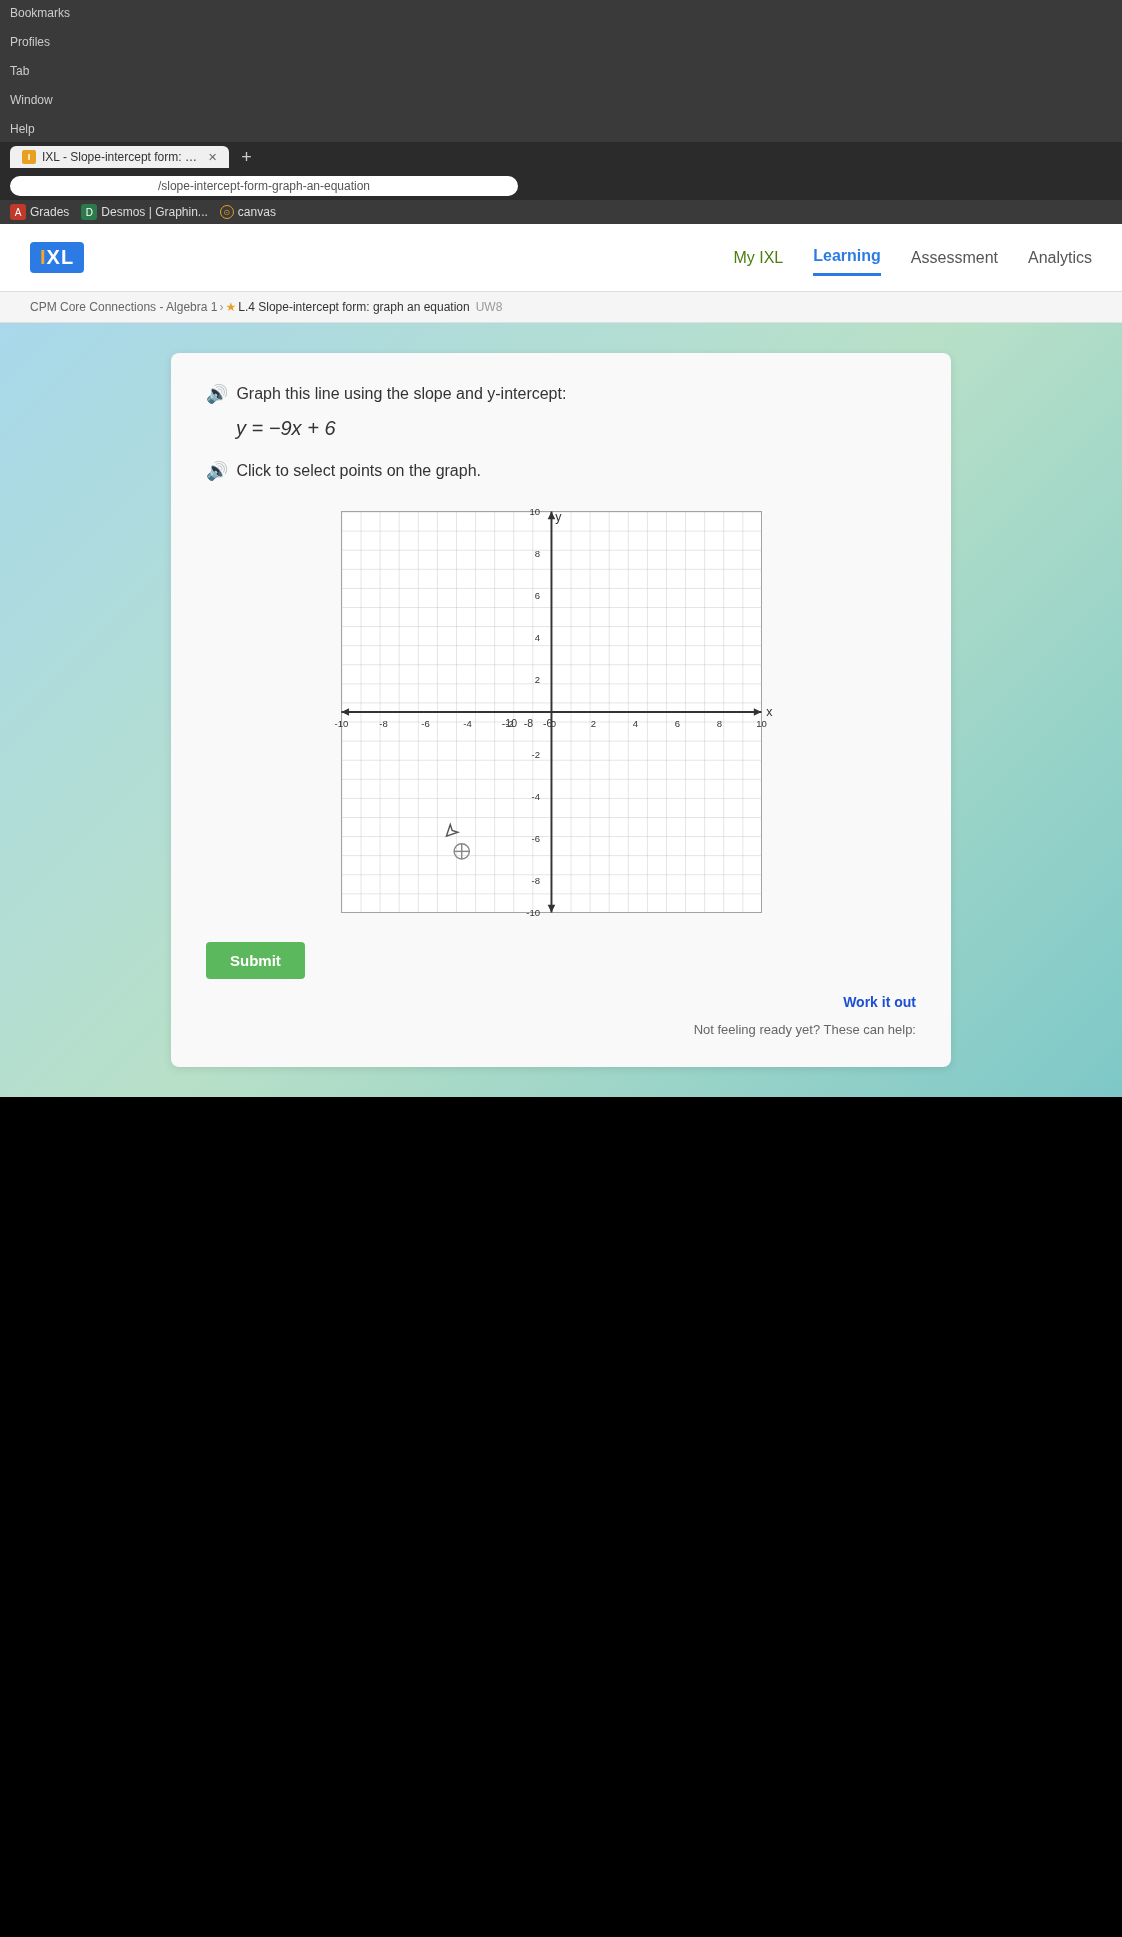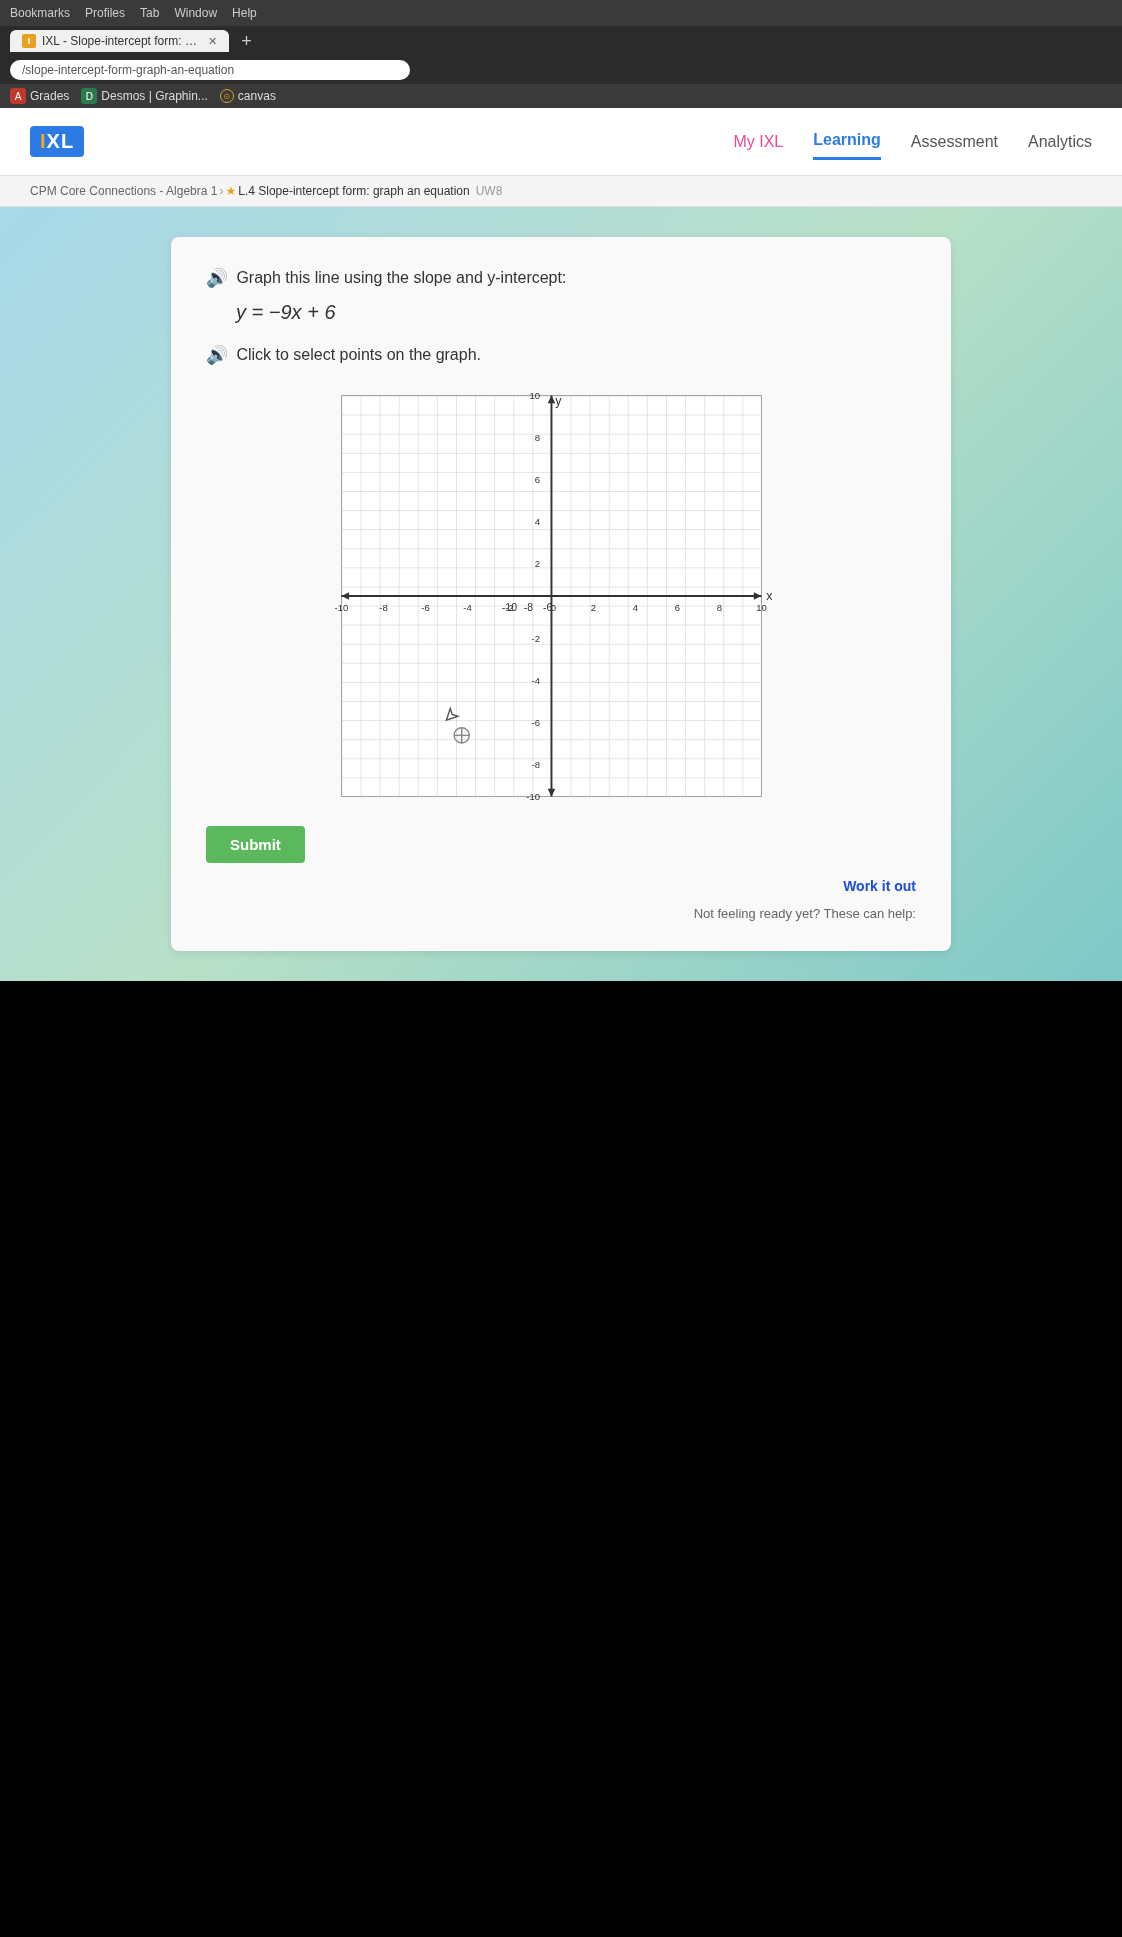--- a/index.html
+++ b/index.html
@@ -1,48 +1,48 @@
 <!DOCTYPE html>
 <html><head>
   <meta charset="utf-8">
   <style>
     * { margin: 0; padding: 0; box-sizing: border-box; }
     body { background: #000; font-family: Arial, sans-serif; width: 1122px; min-height: 1937px; }
 
     
     .browser-chrome { background: #3a3a3a; padding: 6px 10px; display: flex; align-items: center; gap: 10px; }
-    .browser-menu { color: #ccc; font-size: 12px; display: flex; gap: 15px; }
+    .browser-menu { color: #ccc; font-size: 12px; display: flex; gap: 15px; flex-direction: column; }
     .browser-menu span { cursor: pointer; }
 
     .browser-tabs { background: #2b2b2b; padding: 4px 10px; display: flex; align-items: center; gap: 8px; }
     .browser-tab { background: #f0f0f0; border-radius: 6px 6px 0 0; padding: 4px 12px; font-size: 12px; display: flex; align-items: center; gap: 6px; color: #333; max-width: 220px; }
     .browser-tab .favicon { width: 14px; height: 14px; background: #e8a020; border-radius: 2px; display: inline-flex; align-items: center; justify-content: center; color: white; font-size: 9px; font-weight: bold; }
     .tab-close { cursor: pointer; color: #666; font-size: 11px; }
     .tab-add { color: #ccc; font-size: 18px; cursor: pointer; margin-left: 4px; }
 
     .browser-address { background: #2b2b2b; padding: 4px 10px; }
-    .address-bar { background: #fff; border-radius: 12px; padding: 3px 12px; font-size: 12px; color: #555; width: 400px; }
+    .address-bar { background: #fff; border-radius: 12px; padding: 3px 12px; font-size: 12px; color: #555; width: 508px; text-align: center; }
 
     .browser-bookmarks { background: #3a3a3a; padding: 4px 10px; display: flex; gap: 12px; align-items: center; }
     .bookmark-item { display: flex; align-items: center; gap: 4px; color: #ddd; font-size: 12px; cursor: pointer; }
     .bookmark-icon { width: 16px; height: 16px; border-radius: 3px; display: inline-flex; align-items: center; justify-content: center; font-size: 10px; }
     .grades-icon { background: #c0392b; color: white; }
     .desmos-icon { background: #2c7a4b; color: white; }
     .canvas-icon { color: #e8a020; border: 1px solid #e8a020; border-radius: 50%; width: 14px; height: 14px; font-size: 8px; display: inline-flex; align-items: center; justify-content: center; }
 
     
     .ixl-app { background: #fff; }
 
     .ixl-header { background: #fff; border-bottom: 1px solid #ddd; padding: 0 30px; display: flex; align-items: center; height: 68px; }
     .ixl-logo { background: #2c7be5; color: white; font-weight: bold; font-size: 20px; padding: 4px 10px; border-radius: 4px; letter-spacing: 1px; margin-right: 40px; }
     .ixl-logo .i-letter { color: #f5a623; }
     .ixl-nav { display: flex; gap: 30px; margin-left: auto; align-items: center; }
     .ixl-nav-item { font-size: 16px; color: #555; cursor: pointer; font-weight: 500; padding: 8px 0; }
     .ixl-nav-item.active { color: #2c7be5; font-weight: 700; border-bottom: 3px solid #2c7be5; }
-    .ixl-nav-item.my-ixl { color: #ec4899; }
+    .ixl-nav-item.my-ixl { color: #4d7c0f; }
 
     .breadcrumb { background: #f5f5f5; padding: 8px 30px; font-size: 12px; color: #666; display: flex; align-items: center; gap: 2px; border-bottom: 1px solid #e0e0e0; }
     .breadcrumb-arrow { color: #999; }
     .breadcrumb-star { color: #e8a020; }
     .breadcrumb-link { color: #666; cursor: pointer; }
     .breadcrumb-current { color: #333; }
     .breadcrumb-code { color: #999; margin-left: 4px; }
 
     
     .main-content { background: linear-gradient(135deg, #a8d8ea 0%, #b8e0c8 50%, #7ec8c8 100%); min-height: 750px; padding: 30px; display: flex; justify-content: center; }

